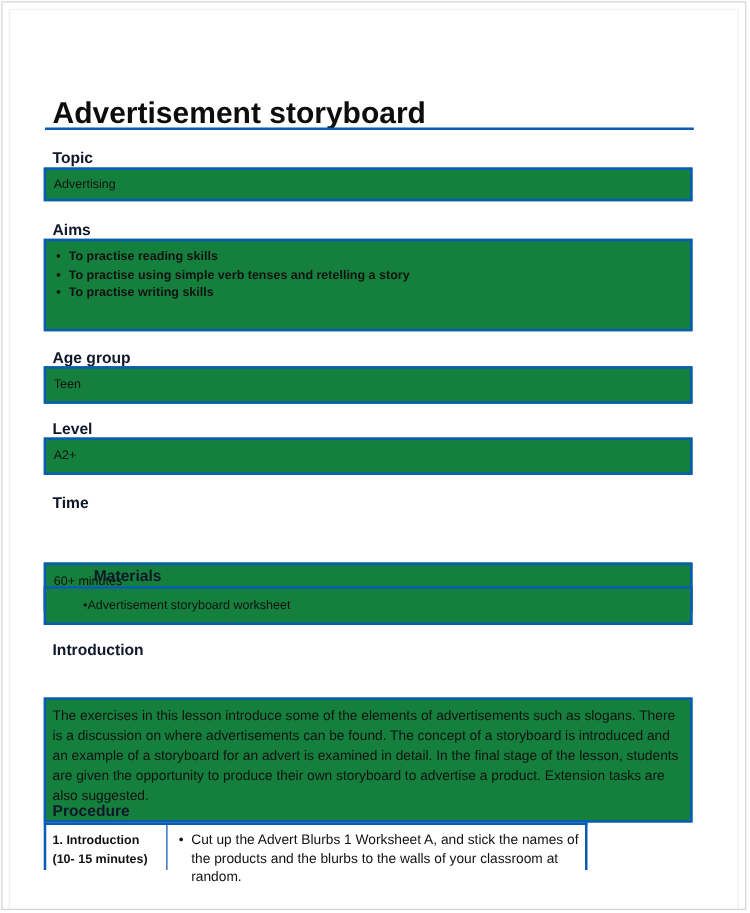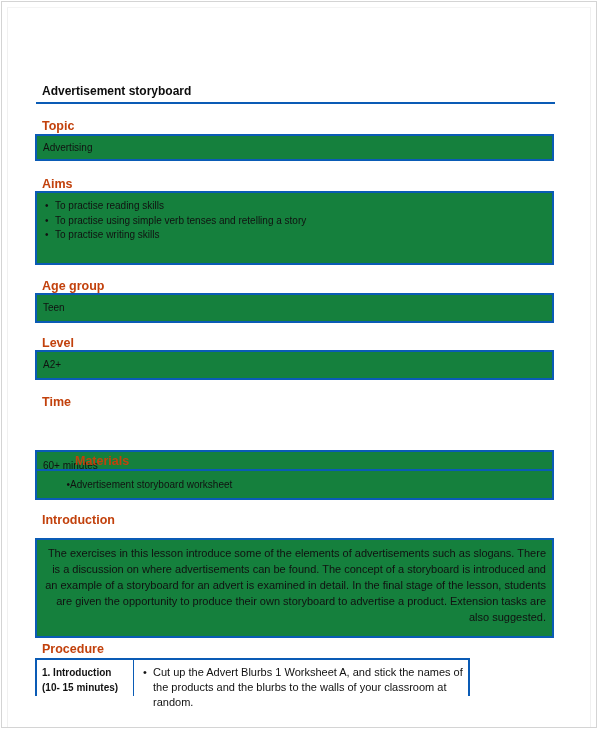--- a/index.html
+++ b/index.html
@@ -14,42 +14,42 @@
       width: 596px; height: 727px;
       border: 1px solid #d4d4d4;
       background: #ffffff;
     }
     .page-inner {
       position: absolute; left: 5px; top: 5px; right: 5px; bottom: 0;
       border-left: 1px solid #f0f0f0; border-right: 1px solid #f0f0f0; border-top: 1px solid #f4f4f4;
     }
     .title {
       position: absolute; left: 40px; top: 78px;
-      font-size: 12px; font-weight: bold; color: #0d0d0d;
+      font-size: 24px; font-weight: bold; color: #0d0d0d;
       letter-spacing: 0px; line-height: 22px;
     }
     .title-rule {
       position: absolute; left: 34px; top: 100px; width: 519px; height: 2px;
       background: #0a5bb5;
     }
     .label {
       position: absolute; left: 40px;
-      font-size: 12.5px; font-weight: bold; color: #c2410c;
+      font-size: 12.5px; font-weight: bold; color: #0f172a;
       line-height: 14px;
     }
     .box {
       position: absolute; left: 33px; width: 519px;
       border: 2px solid #0a5bb5;
       background: #15803d;
     }
     .box .val {
       position: absolute; left: 6px; font-size: 10px; color: #111; line-height: 12px;
     }
     .bullets { position: absolute; left: 8px; top: 6px; list-style: none; }
-    .bullets li { font-size: 10px; line-height: 14.5px; color: #111; }
+    .bullets li { font-size: 10px; line-height: 14.5px; color: #111; font-weight: bold; }
     .bullets li .dot { display: inline-block; width: 10px; }
     .intro-text {
       position: absolute; left: 5px; top: 5px; right: 6px;
       font-size: 11px; line-height: 16px; color: #111;
     }
     .proc {
       position: absolute; left: 33px; top: 656px; width: 435px; height: 38px;
       border-top: 2px solid #0a5bb5; border-left: 2px solid #0a5bb5; border-right: 2px solid #0a5bb5;
       display: flex;
     }
@@ -102,21 +102,21 @@
   <div class="box" style="top:408px; height:40px;margin-top:40px;">
     <span class="val" style="top:8px;">60+ minutes</span>
   </div>
 
   <div class="label" style="top:452px;margin-left:33px;">Materials</div>
   <div class="box" style="top:467px; height:31px;text-align:right;">
     <span class="val" style="top:8px; left:23px;"><span class="dot" style="display:inline-block;width:10px;">•</span><span>Advertisement storyboard worksheet</span></span>
   </div>
 
   <div class="label" style="top:511px;">Introduction</div>
-  <div class="box" style="top:536px; height:100px;text-align:right;">
+  <div class="box" style="top:556px; height:100px;">
     <div class="intro-text">The exercises in this lesson introduce some of the elements of advertisements such as slogans. There is a discussion on where advertisements can be found. The concept of a storyboard is introduced and an example of a storyboard for an advert is examined in detail. In the final stage of the lesson, students are given the opportunity to produce their own storyboard to advertise a product. Extension tasks are also suggested.</div>
   </div>
 
   <div class="label" style="top:640px;">Procedure</div>
   <div class="proc">
     <div class="proc-step">
       <div>1. Introduction</div>
       <div>(10- 15 minutes)</div>
     </div>
     <div class="proc-desc">

